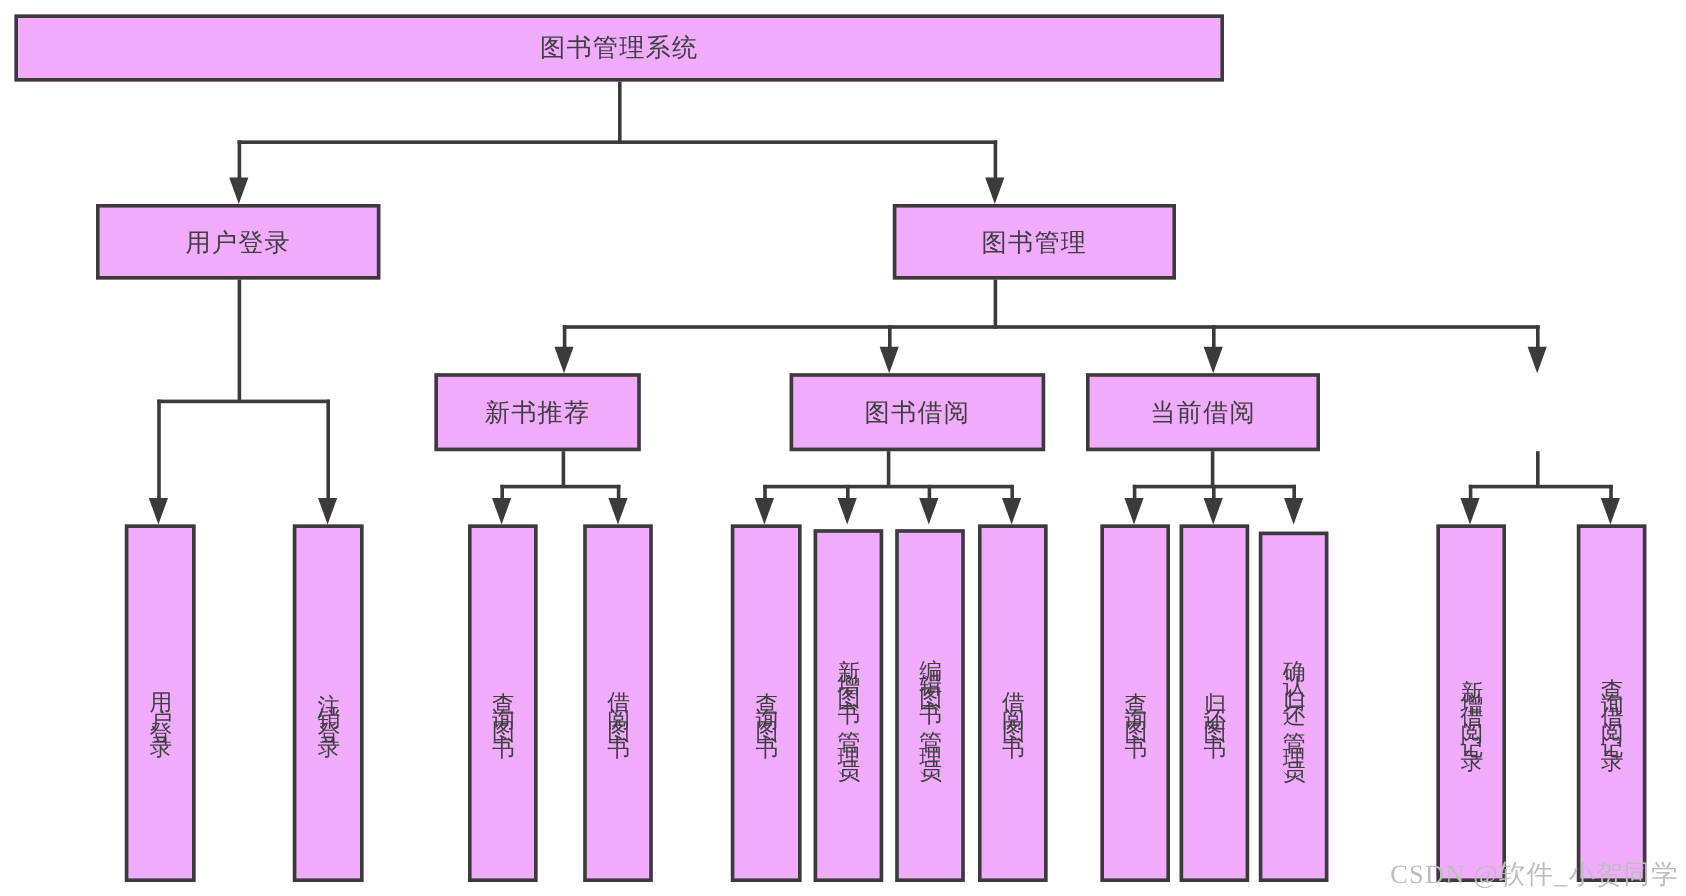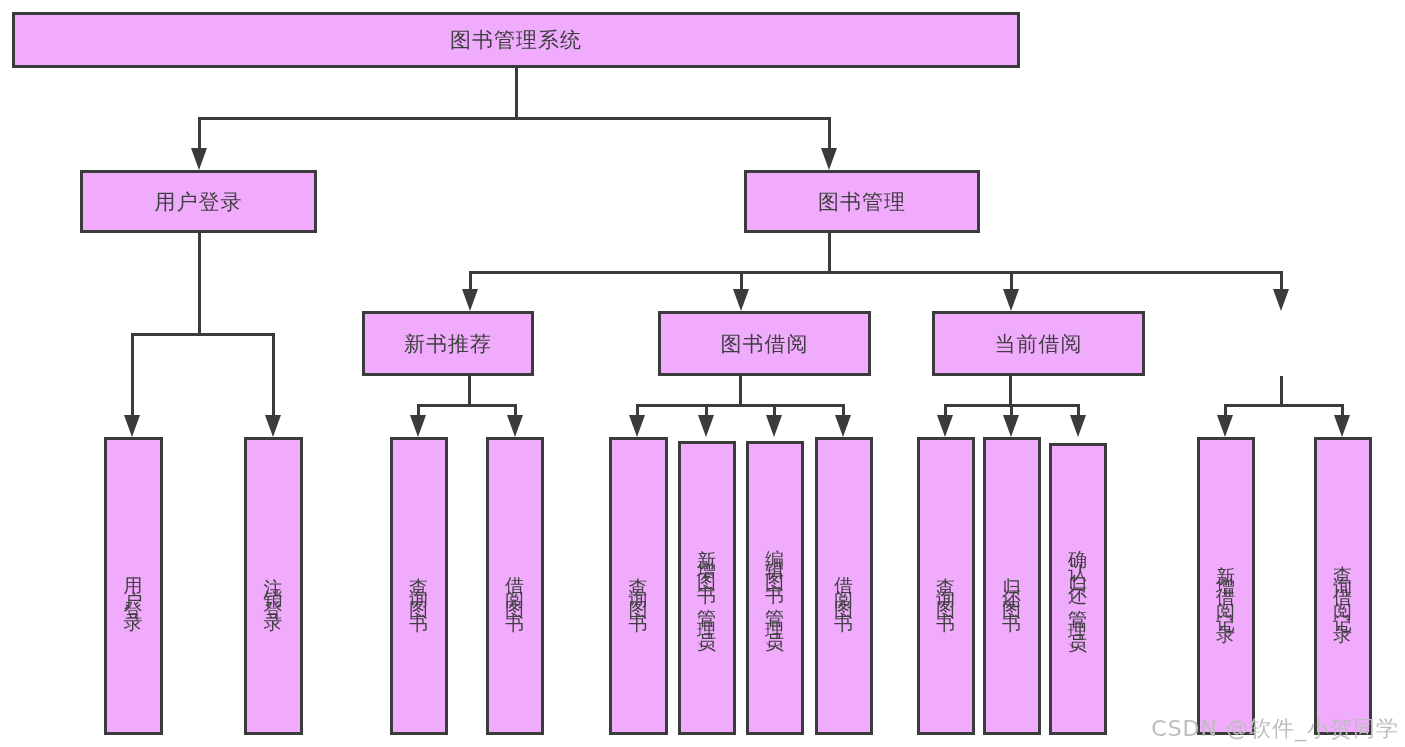--- a/index.html
+++ b/index.html
@@ -40,20 +40,21 @@
     border-top:22px solid var(--line);
   }
   .watermark{
     position:absolute;
     right:6px;bottom:3px;
     font-size:22px;
     color:#bdbdbd;
     letter-spacing:1px;
     z-index:5;
     white-space:nowrap;
+    font-family:Liberation Serif, serif;
   }
 </style>
 </head>
 <body>
 
 <div id="canvas">
 
   <div class="box" style="left:12px;top:12px;width:1008px;height:56px;">
     <span>图书管理系统</span>
   </div>
@@ -89,21 +90,21 @@
   <div class="ar" style="left:1003px;top:289px;"></div>
   <div class="vl" style="left:1280px;top:271px;height:20px;"></div>
   <div class="ar" style="left:1273px;top:289px;"></div>
 
   <div class="box" style="left:362px;top:311px;width:172px;height:65px;">
     <span>新书推荐</span>
   </div>
   <div class="box" style="left:635px;top:311px;width:213px;height:65px;margin-left:23px;">
     <span>图书借阅</span>
   </div>
-  <div class="box" style="left:932px;top:311px;width:213px;height:65px;">
+  <div class="box" style="left:905px;top:311px;width:195px;height:65px;">
     <span>当前借阅</span>
   </div>
 
   <div class="vl" style="left:468px;top:376px;height:30px;"></div>
   <div class="hl" style="left:417px;top:404px;width:100px;"></div>
   <div class="vl" style="left:417px;top:404px;height:13px;"></div>
   <div class="ar" style="left:410px;top:415px;"></div>
   <div class="vl" style="left:514px;top:404px;height:13px;"></div>
   <div class="ar" style="left:507px;top:415px;"></div>
 

